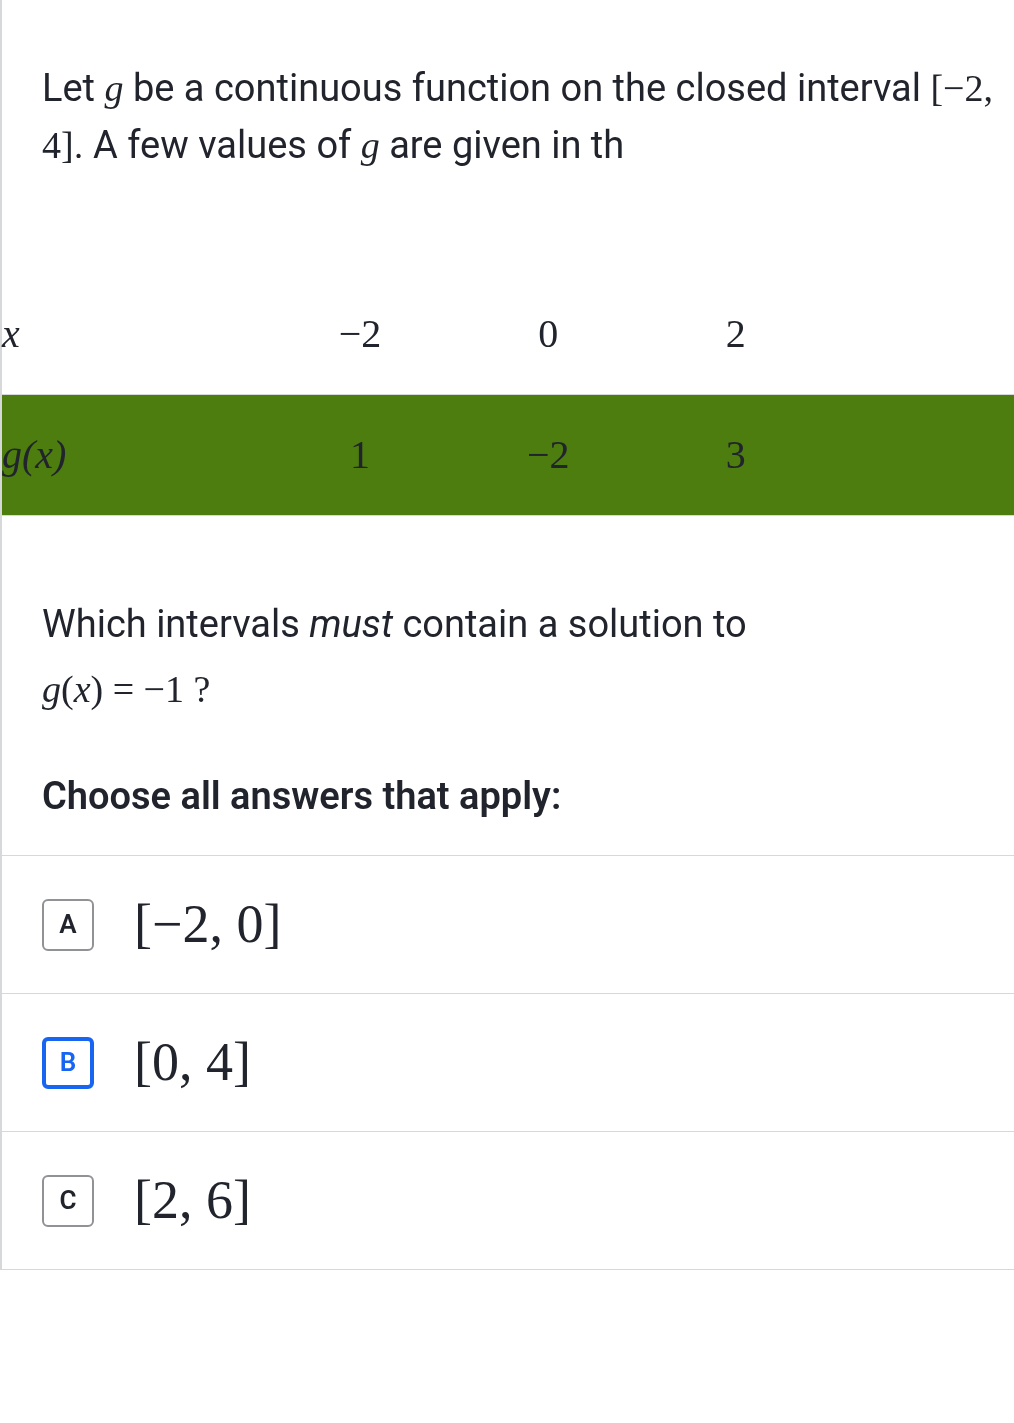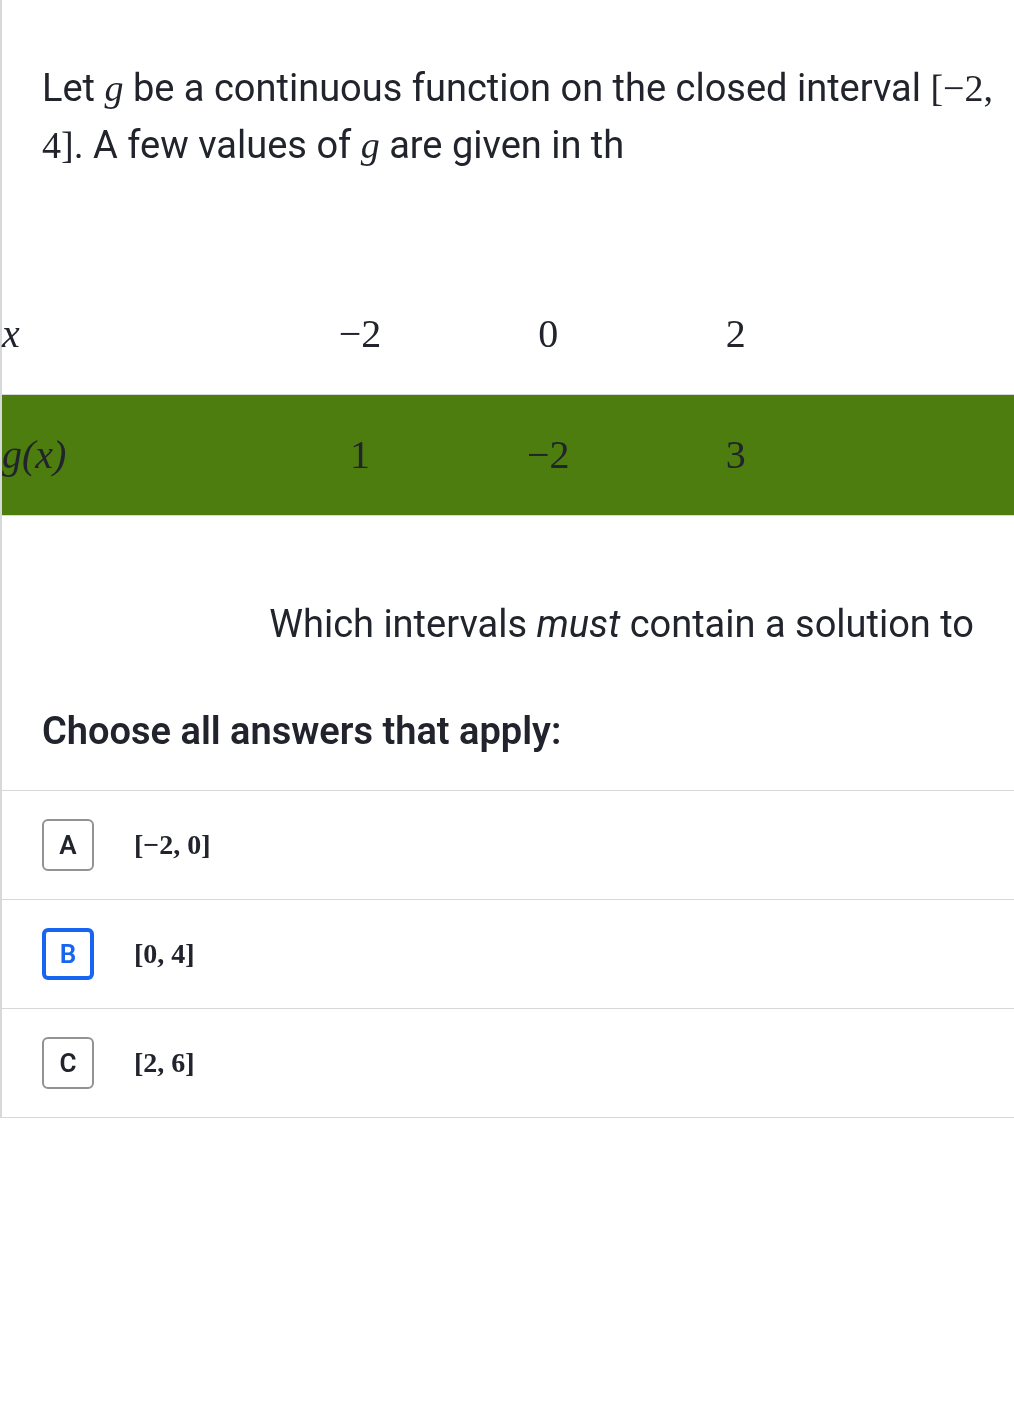--- a/index.html
+++ b/index.html
@@ -57,21 +57,20 @@
       font-size: 40px;
     }
     td.value-cell {
       text-align: center;
       font-family: "Times New Roman", Times, serif;
       font-size: 40px;
       width: 200px;
     }
     .question-text {
       padding: 80px 40px 0 40px;
-      text-align: right;
     }
     .question-text .must {
       font-style: italic;
     }
     .choose-text {
       padding: 50px 30px 30px 40px;
       font-weight: 600;
     }
     .options {
       border-top: 1px solid #d6d8da;
@@ -95,22 +94,21 @@
       font-weight: 600;
       color: #21242c;
       flex-shrink: 0;
     }
     .option-box.selected {
       border: 4px solid #1865f2;
       color: #1865f2;
     }
     .option-label {
       font-family: "Times New Roman", Times, serif;
-      font-size: 28px;
-      font-weight: bold;
+      font-size: 54px;
     }
   </style>
 </head>
 <body>
 
 <div class="container">
   <div class="content">
     <div class="problem-text">
       <span>Let </span><span class="math-var">g</span><span> be a continuous function on the closed interval </span><span class="math-expr">[−2, 4]</span><span>. A few values of </span><span class="math-var">g</span><span> are given in th</span>
     </div>
@@ -132,20 +130,23 @@
         <td class="value-cell">−2</td>
         <td class="value-cell">3</td>
         <td class="value-cell"></td>
       </tr>
     </tbody>
       </table>
   </div>
 
   <div class="question-text">
     <span>Which intervals </span><span class="must">must</span><span> contain a solution to</span>
+    <div style="margin-top:8px;">
+      <span class="math-expr"><span style="font-style:italic">g</span>(<span style="font-style:italic">x</span>) = −1 ?</span>
+    </div>
   </div>
 
   <div class="choose-text">Choose all answers that apply:</div>
 
   <div class="options">
     <div class="option">
       <div class="option-box">A</div>
       <div class="option-label">[−2, 0]</div>
     </div>
     <div class="option">

